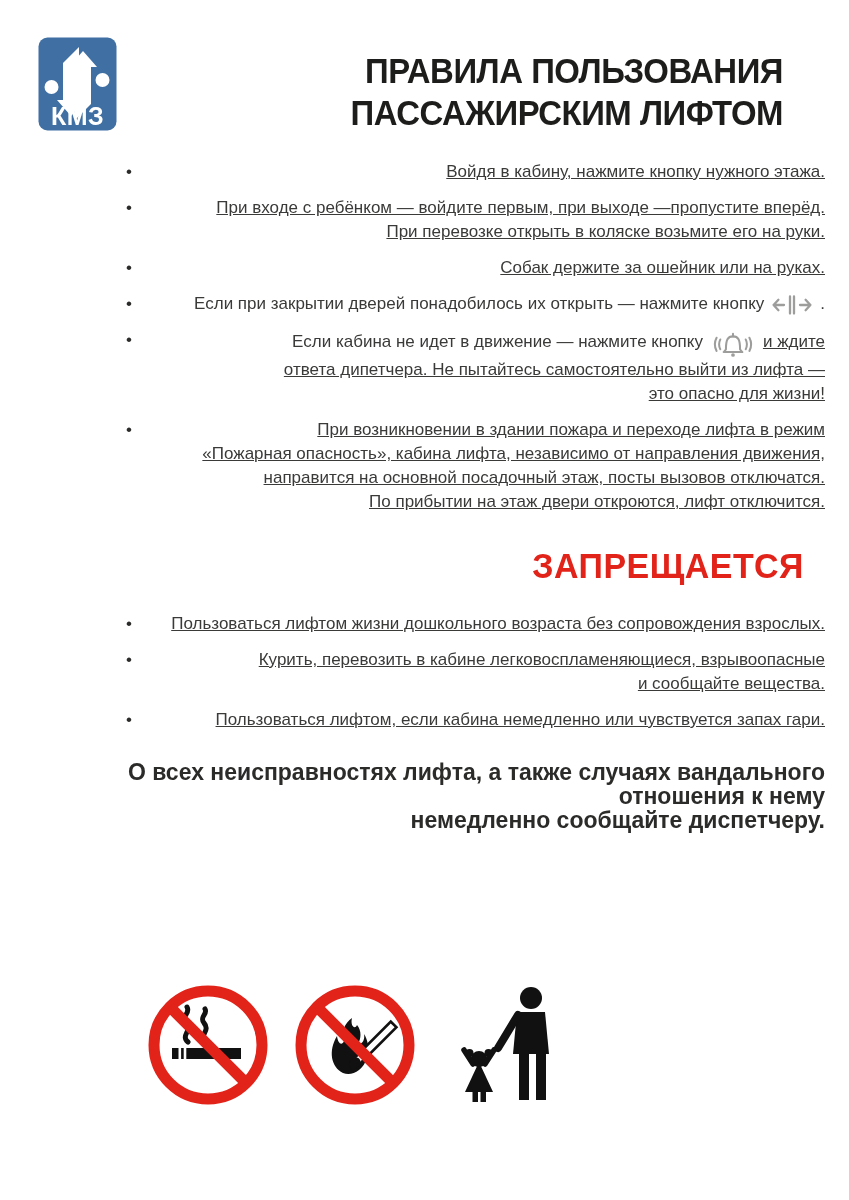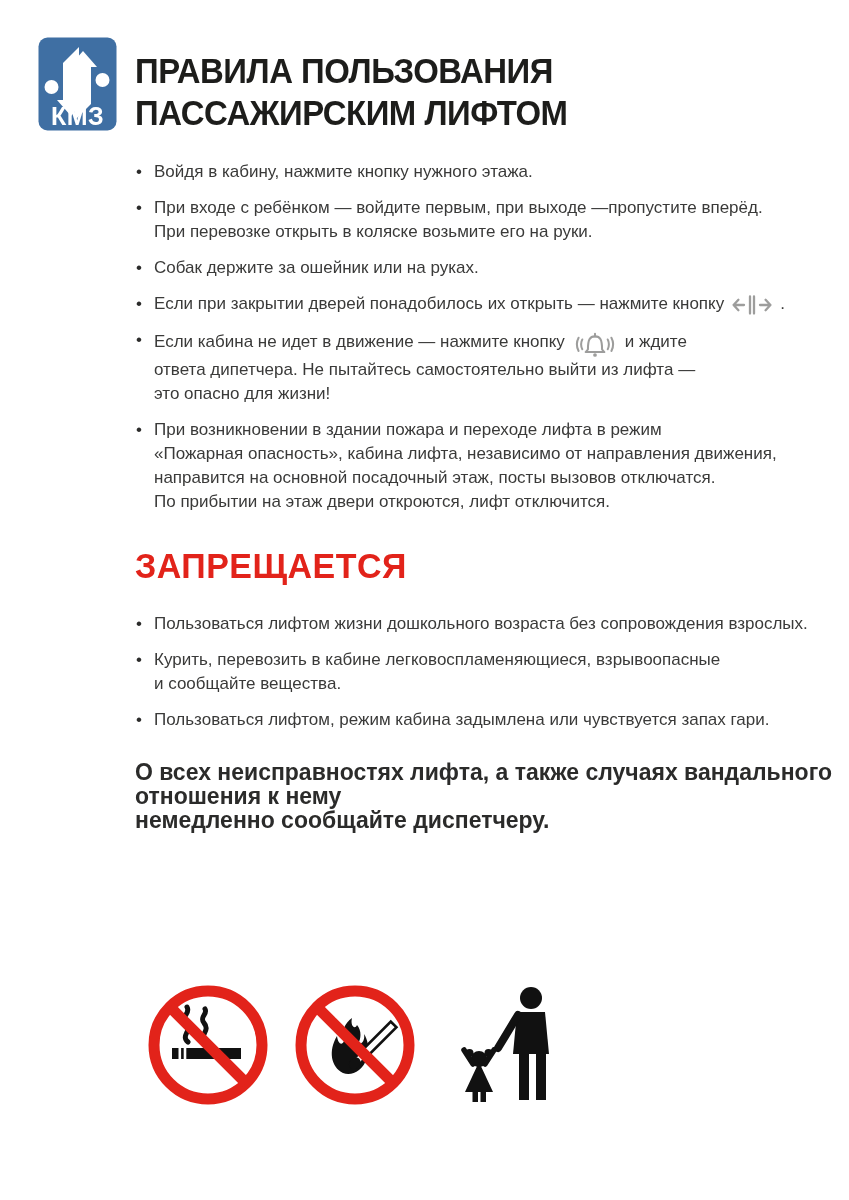--- a/index.html
+++ b/index.html
@@ -7,27 +7,27 @@
     position:relative; width:849px; height:1200px; background:#fff;
     font-family:"Liberation Sans", sans-serif; overflow:hidden;
     color:var(--body-text,#3a3a39);
   }
   
   .logo { position:absolute; left:38px; top:37px; width:79px; height:94px; }
   .logo-bg { fill:var(--logo-blue,#3f6fa3); }
   .logo-shape { fill:#ffffff; }
   .logo-text { fill:#ffffff; font-family:"Liberation Sans",sans-serif; font-weight:bold; font-size:25px; letter-spacing:0.5px; }
   
-  .content { position:absolute; left:135px; top:50px; width:700px; }
+  .content { position:absolute; left:125px; top:50px; width:700px;text-align:right; }
   .title { font-size:35px; line-height:42px; font-weight:bold; color:var(--text-dark,#1d1d1b); letter-spacing:-0.5px; transform:scaleX(0.94); transform-origin:left top; }
   
   ul.rules { list-style:none; margin:26px 0 0 0; padding:0; }
   ul.rules li { position:relative; padding-left:19px; margin:0 0 12px 0; font-size:17px; line-height:24px; }
   ul.rules li::before { content:"•"; position:absolute; left:1px; top:0; color:#2b2b2a; }
-  .pre { white-space:pre-line; }
+  .pre { white-space:pre-line;text-decoration:underline; }
   .inline-icon { display:inline-block; vertical-align:middle; margin:0 7px; color:var(--icon-gray,#9d9d9c); }
   .inline-icon.gauge { margin-bottom:4px; }
   
   .forbidden-heading { margin:32px 0 23px 0; font-size:35px; font-weight:bold; letter-spacing:0.5px; color:var(--prohibition-red,#e2231a); transform:scaleX(0.97); transform-origin:left top; }
   
   .note { margin-top:28px; font-size:23px; line-height:24px; font-weight:bold; color:#2b2b2a; white-space:pre-line; }
   
   .signs-row { position:absolute; left:147px; top:984px; display:flex; align-items:flex-end; }
   .sign { display:block; }
   .sign + .sign { margin-left:25px; }
@@ -94,21 +94,21 @@
 направится на основной посадочный этаж, посты вызовов отключатся.
 По прибытии на этаж двери откроются, лифт отключится.</span></li>
     </ul>
 
     <div class="forbidden-heading">ЗАПРЕЩАЕТСЯ</div>
 
     <ul class="rules">
       <li><span class="pre">Пользоваться лифтом жизни дошкольного возраста без сопровождения взрослых.</span></li>
       <li><span class="pre">Курить, перевозить в кабине легковоспламеняющиеся, взрывоопасные
 и сообщайте вещества.</span></li>
-      <li><span class="pre">Пользоваться лифтом, режим кабина задымлена или чувствуется запах гари.</span></li>
+      <li><span class="pre">Пользоваться лифтом, если кабина немедленно или чувствуется запах гари.</span></li>
     </ul>
 
     <div class="note">О всех неисправностях лифта, а также случаях вандального отношения к нему
 немедленно сообщайте диспетчеру.</div>
   </div>
 
   <div class="signs-row">
 
     <svg class="sign" width="122" height="122" viewBox="0 0 122 122">
       <rect class="blk" x="25" y="64" width="69" height="11"></rect>

